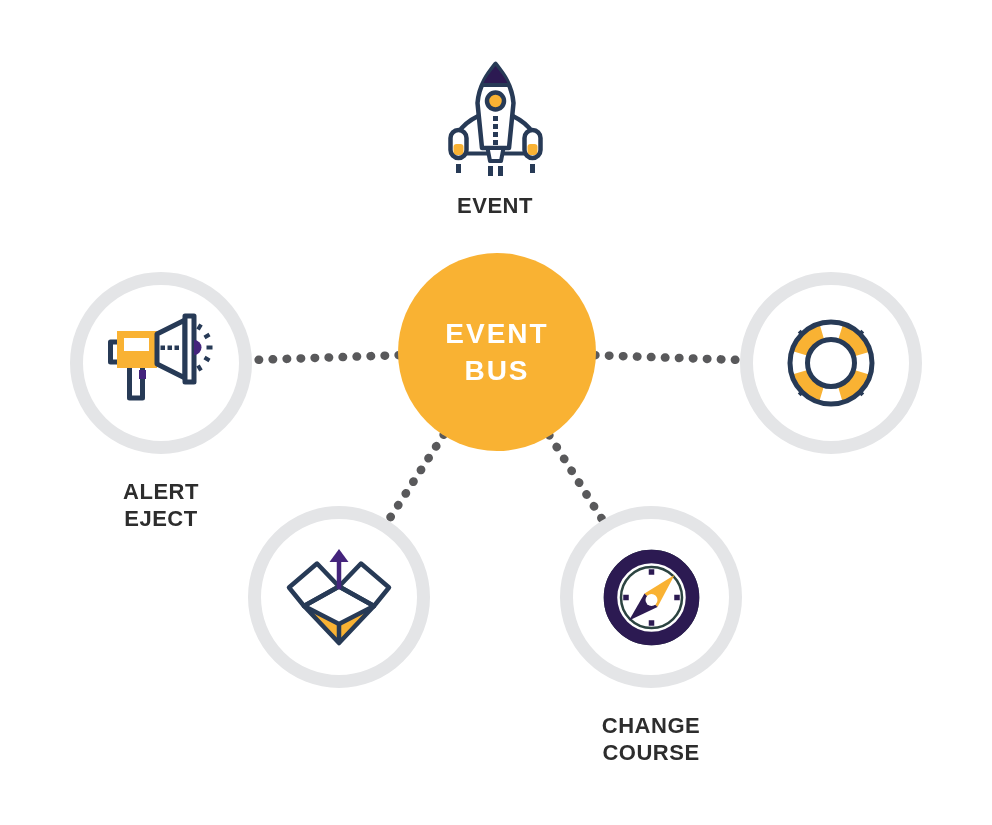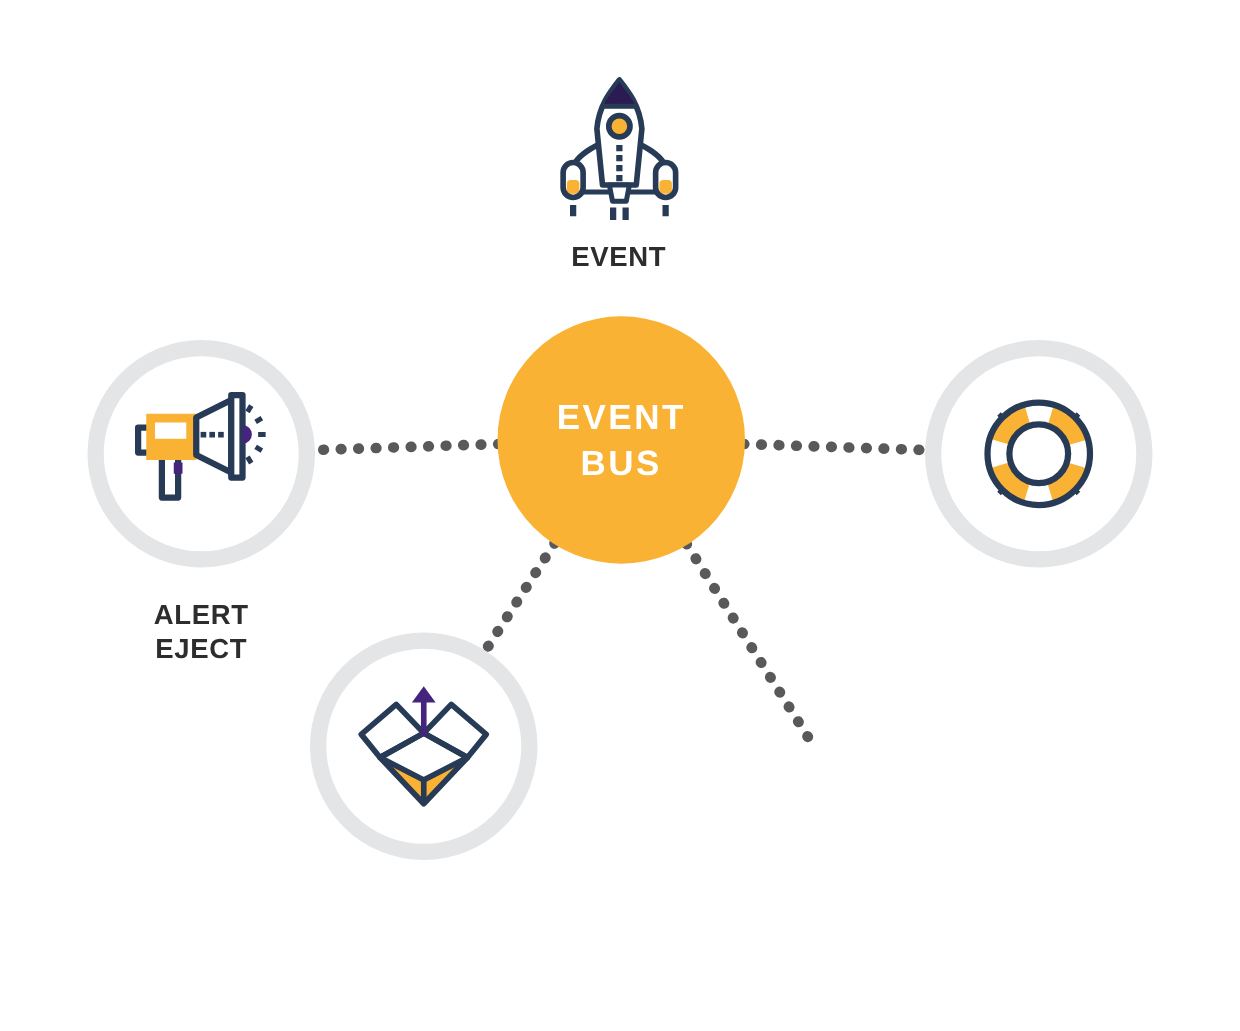--- a/index.html
+++ b/index.html
@@ -131,14 +131,34 @@
         <polygon class="sk" stroke-width="4.5" points="54,41.5 32,18.5 4,42.5 19,61"></polygon>
         <polygon class="sk" stroke-width="4.5" points="54,41.5 76,18.5 104,42.5 89,61"></polygon>
         <path class="ska" stroke-width="4.5" d="M54,16 V44"></path>
         <polygon class="fpa" points="54,4 44.5,17 63.5,17"></polygon>
       </svg>
     </div>
     <div class="node-label">
     </div>
   </div>
 
+  <div class="node" style="left:511px;top:506px;">
+    <div class="ring">
+      <svg width="97" height="97" viewBox="0 0 97 97">
+        <circle class="sco" stroke-width="2.5" cx="48.5" cy="48.5" r="46.5"></circle>
+        <circle class="ringp" stroke-width="13.5" cx="48.5" cy="48.5" r="41"></circle>
+        <circle class="sco" stroke-width="2.5" cx="48.5" cy="48.5" r="30.5"></circle>
+        <rect class="fpd" x="45.75" y="20.25" width="5.5" height="5.5"></rect>
+        <rect class="fpd" x="45.75" y="71.25" width="5.5" height="5.5"></rect>
+        <rect class="fpd" x="20.25" y="45.75" width="5.5" height="5.5"></rect>
+        <rect class="fpd" x="71.25" y="45.75" width="5.5" height="5.5"></rect>
+        <polygon class="fy" points="71.5,26 41.5,44.5 54.5,58"></polygon>
+        <polygon class="fpd" points="26,71.5 41.5,44.5 54.5,58"></polygon>
+        <circle class="fw" cx="48.5" cy="51" r="6"></circle>
+      </svg>
+    </div>
+    <div class="node-label">
+      <div>CHANGE</div>
+      <div>COURSE</div>
+    </div>
+  </div>
 
 </div>
 
 </body></html>

